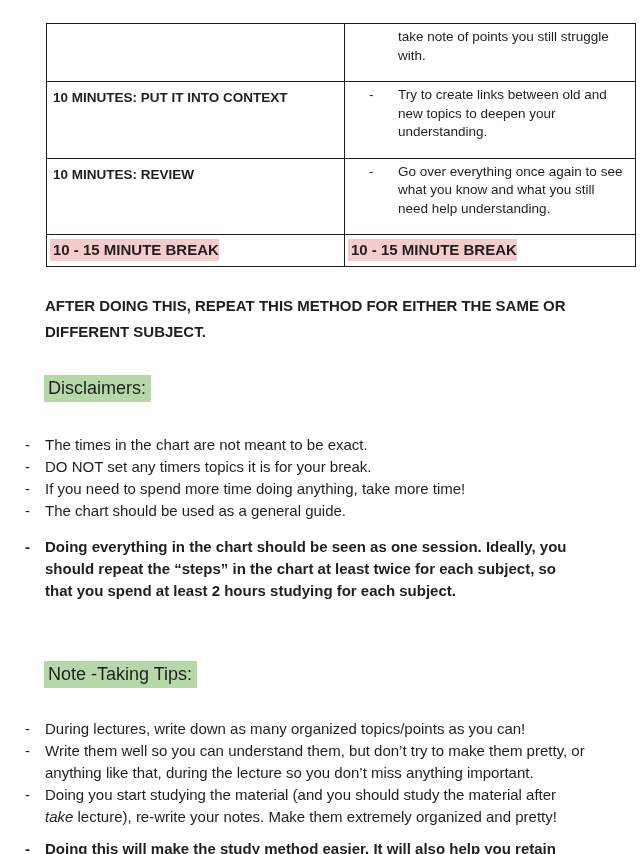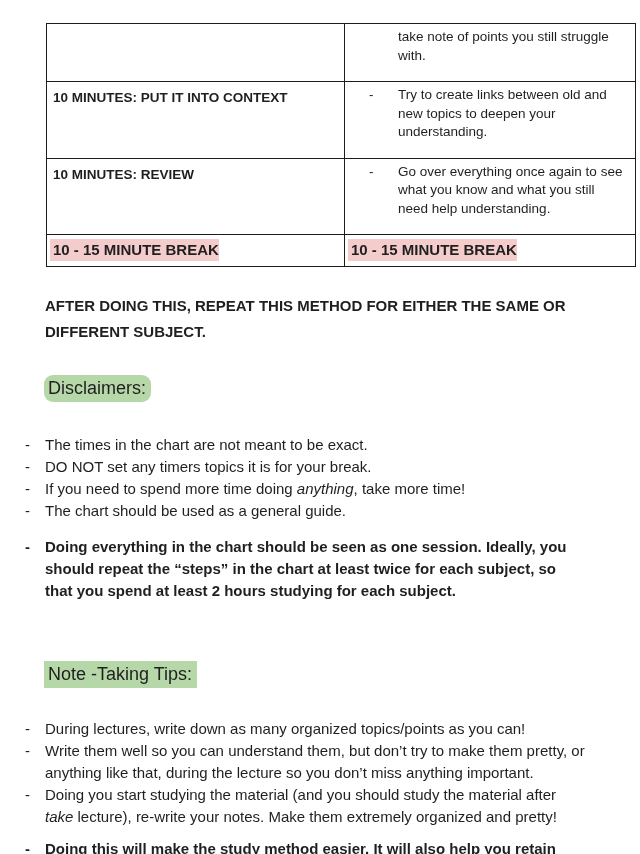--- a/index.html
+++ b/index.html
@@ -120,35 +120,35 @@
         <span class="hl-pink" style="background: rgb(244, 204, 204);">10 - 15 MINUTE BREAK</span>
       </td>
     </tr>
   </tbody>
     </table>
 
   <p class="after-note">AFTER DOING THIS, REPEAT THIS METHOD FOR EITHER THE SAME OR
 DIFFERENT SUBJECT.</p>
 
   <div class="heading-row">
-    <span class="hl-green" style="background: rgb(182, 215, 168); border-radius: 9px;">Disclaimers:</span>
+    <span class="hl-green" style="background: rgb(182, 215, 168);">Disclaimers:</span>
   </div>
 
   <div class="list">
     <div class="li">
       <span class="li-dash">-</span>
       <span class="li-text"><span>The times in the chart are not meant to be exact.</span></span>
     </div>
     <div class="li">
       <span class="li-dash">-</span>
       <span class="li-text"><span>DO NOT set any timers topics it is for your break.</span></span>
     </div>
     <div class="li">
       <span class="li-dash">-</span>
-      <span class="li-text"><span>If you need to spend more time doing </span><span style="font-style: italic;">anything</span><span>, take more time!</span></span>
+      <span class="li-text"><span>If you need to spend more time doing </span><span style="">anything</span><span>, take more time!</span></span>
     </div>
     <div class="li">
       <span class="li-dash">-</span>
       <span class="li-text"><span>The chart should be used as a general guide.</span></span>
     </div>
     <div class="li bold">
       <span class="li-dash">-</span>
       <span class="li-text"><span>Doing everything in the chart should be seen as one session. Ideally, you
 should repeat the “steps” in the chart at least twice for each subject, so
 that you spend at least 2 hours studying for each subject.</span></span>

